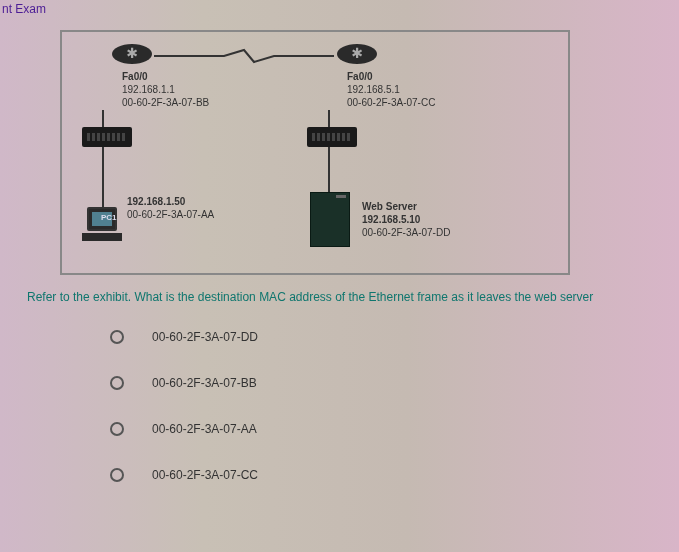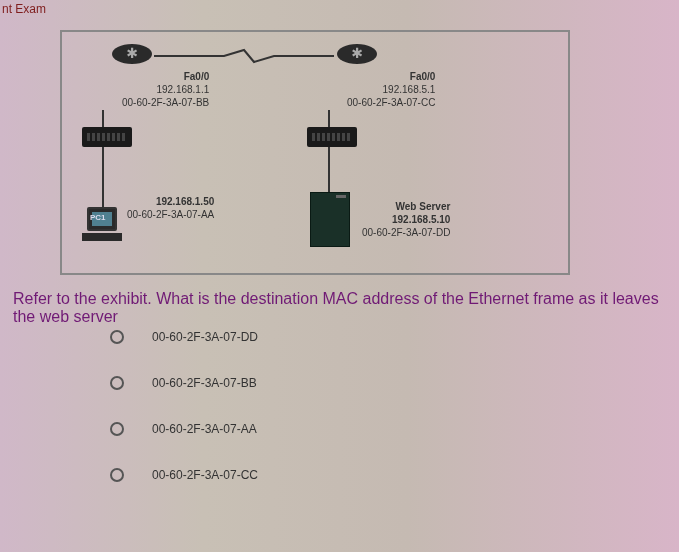--- a/index.html
+++ b/index.html
@@ -12,21 +12,21 @@
     font-size: 11px;
     color: #333;
     position: relative;
     overflow: hidden;
   }
   .header-text {
     position: absolute;
     top: 2px;
     left: 2px;
     font-size: 12px;
-    color: #7f1d1d;
+    color: #4c1d95;
   }
   .exhibit {
     position: absolute;
     top: 30px;
     left: 60px;
     width: 510px;
     height: 245px;
     border: 2px solid #888;
     background: transparent;
   }
@@ -91,21 +91,21 @@
   .pc-base {
     width: 40px;
     height: 8px;
     background: #2a2a2a;
     margin-left: -5px;
     margin-top: 2px;
   }
   .pc-label {
     position: absolute;
     top: 6px;
-    left: 3px;
+    left: 14px;
     color: #dde;
     font-size: 8px;
     font-weight: bold;
     z-index: 2;
   }
   .server {
     position: absolute;
     width: 40px;
     height: 55px;
     background: #1a3028;
@@ -119,34 +119,34 @@
     width: 10px;
     height: 3px;
     background: #666;
   }
   .device-label {
     position: absolute;
     font-size: 10px;
     line-height: 13px;
     color: #333;
   }
-  .device-label div { white-space: nowrap; text-align: right; }
+  .device-label div { white-space: nowrap; }
   .bold { font-weight: bold; }
   .vline {
     position: absolute;
     width: 2px;
     background: #333;
   }
   .question {
     position: absolute;
     top: 290px;
-    left: 13px;
+    left: 27px;
     right: 15px;
-    font-size: 16px;
-    color: #701a75;
+    font-size: 12px;
+    color: #0f766e;
   }
   .options {
     position: absolute;
     top: 330px;
     left: 110px;
   }
   .option {
     display: flex;
     align-items: center;
     margin-bottom: 32px;

